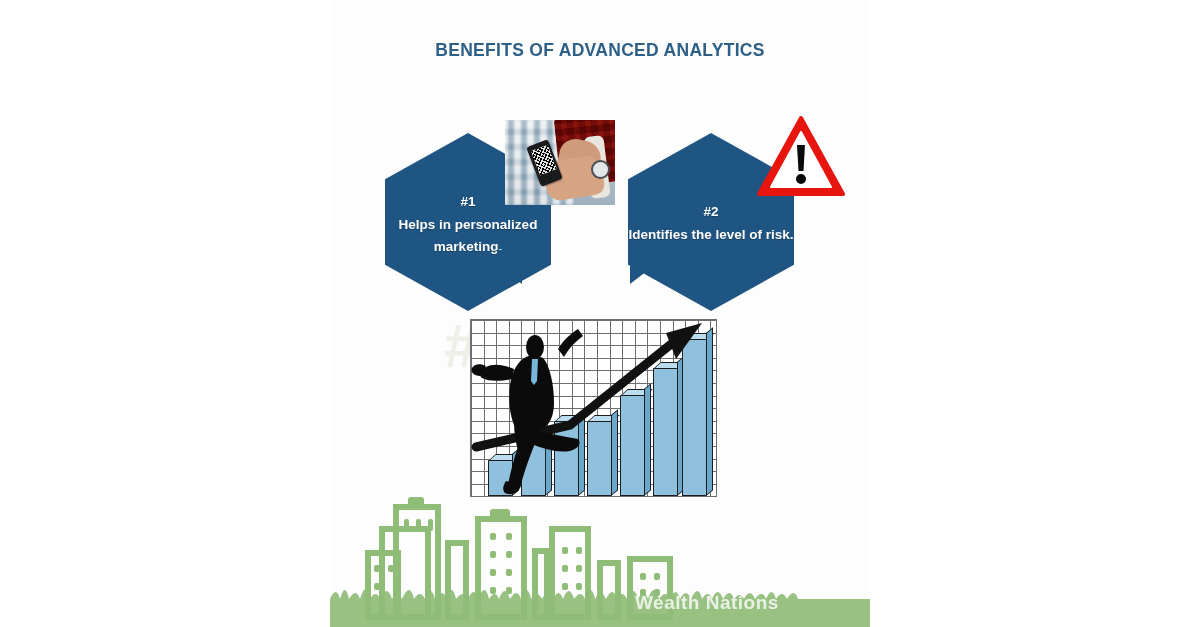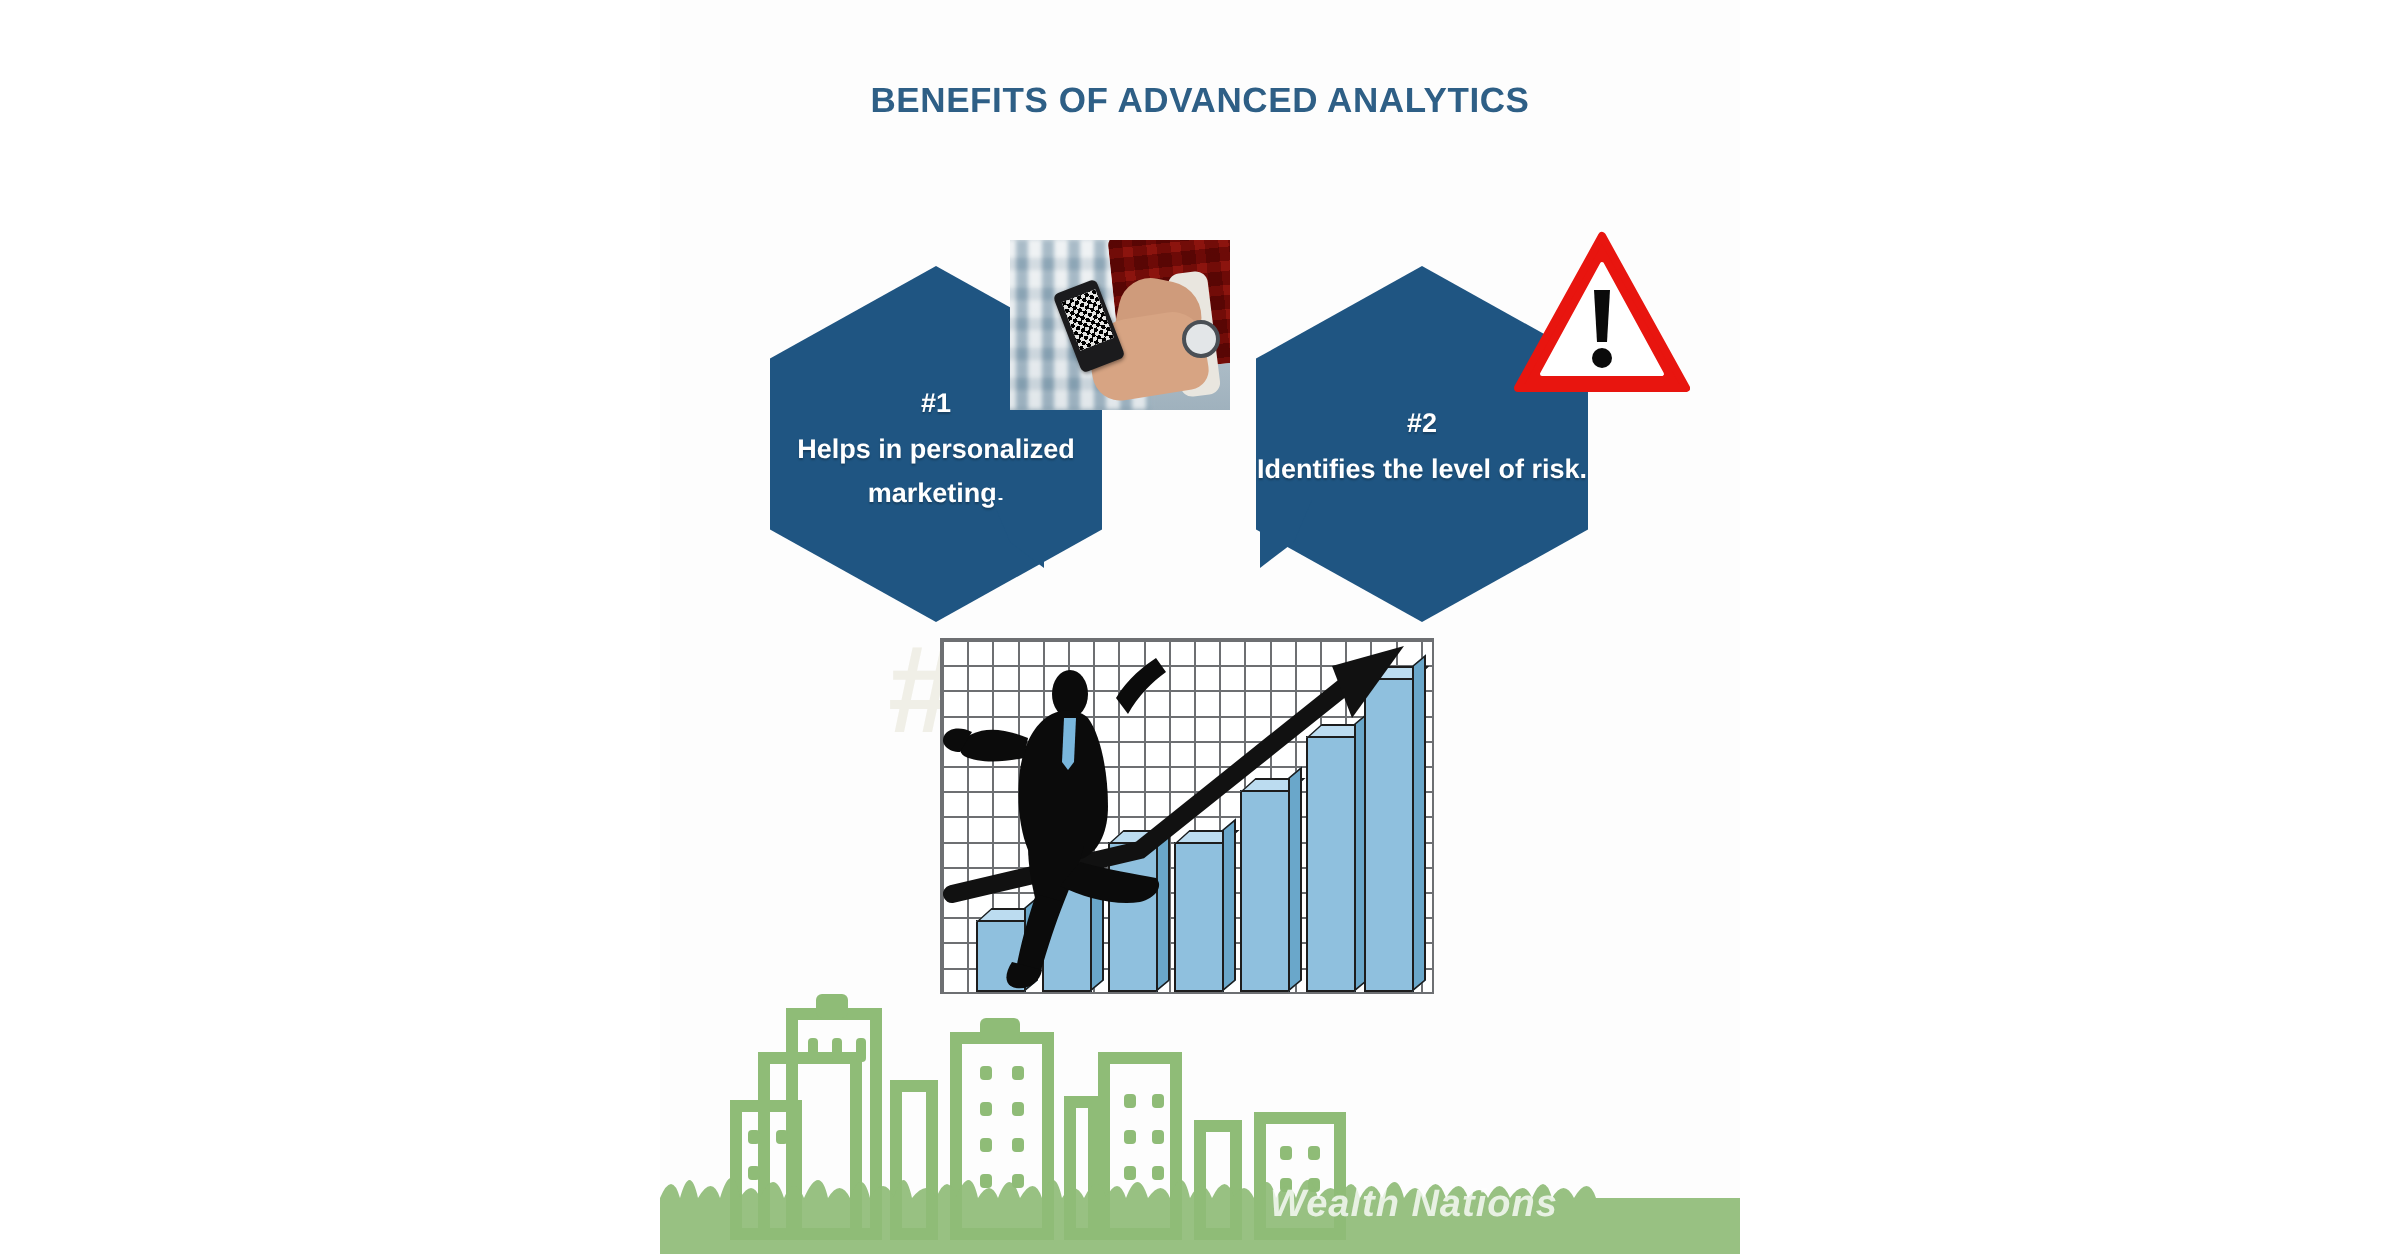--- a/index.html
+++ b/index.html
@@ -235,21 +235,20 @@
     height: 160px;
   }
 
   
   #wm-text {
     position: absolute;
     left: 305px;
     top: 592px;
     font-size: 19px;
     font-weight: bold;
-    font-style: italic;
     color: #ffffff;
     opacity: .78;
     letter-spacing: .5px;
     font-family: "Liberation Sans", sans-serif;
     white-space: nowrap;
   }
 
   
   #logo {
     position: absolute;

